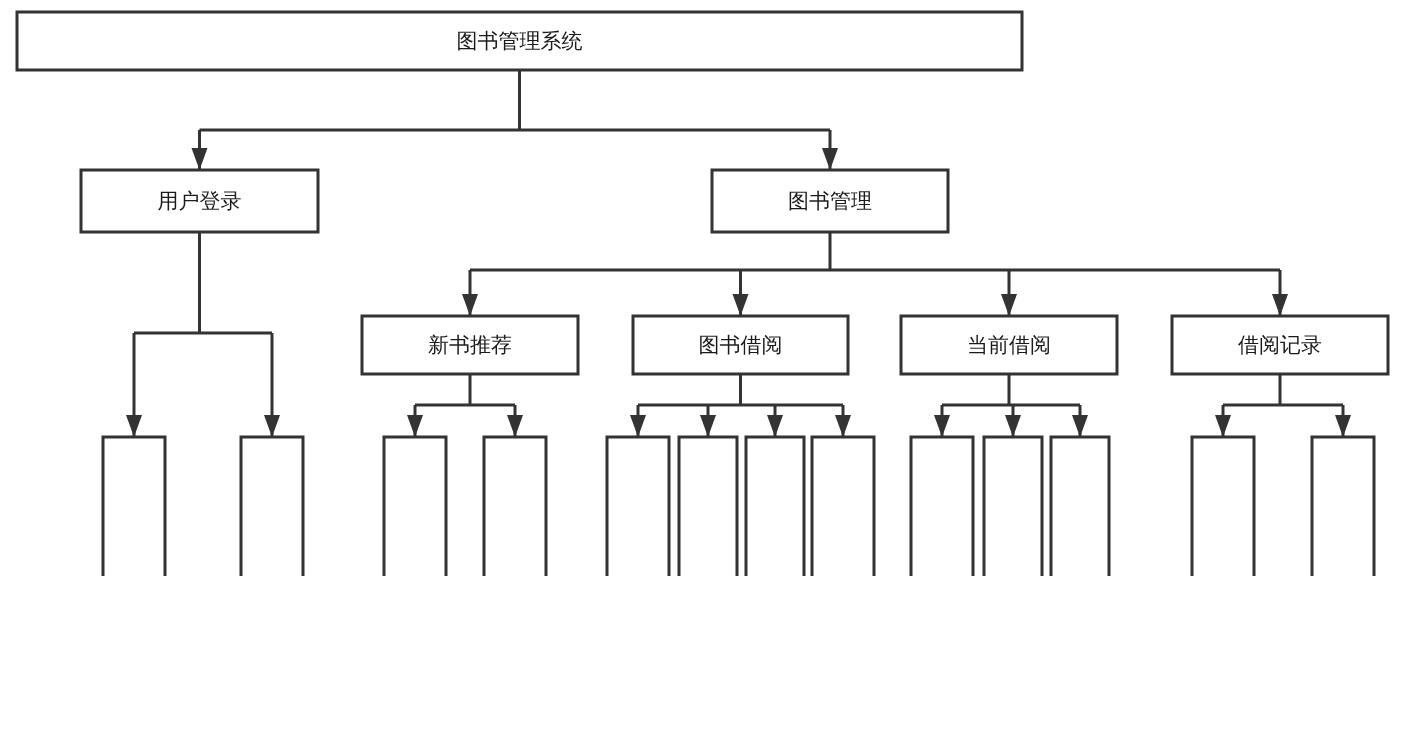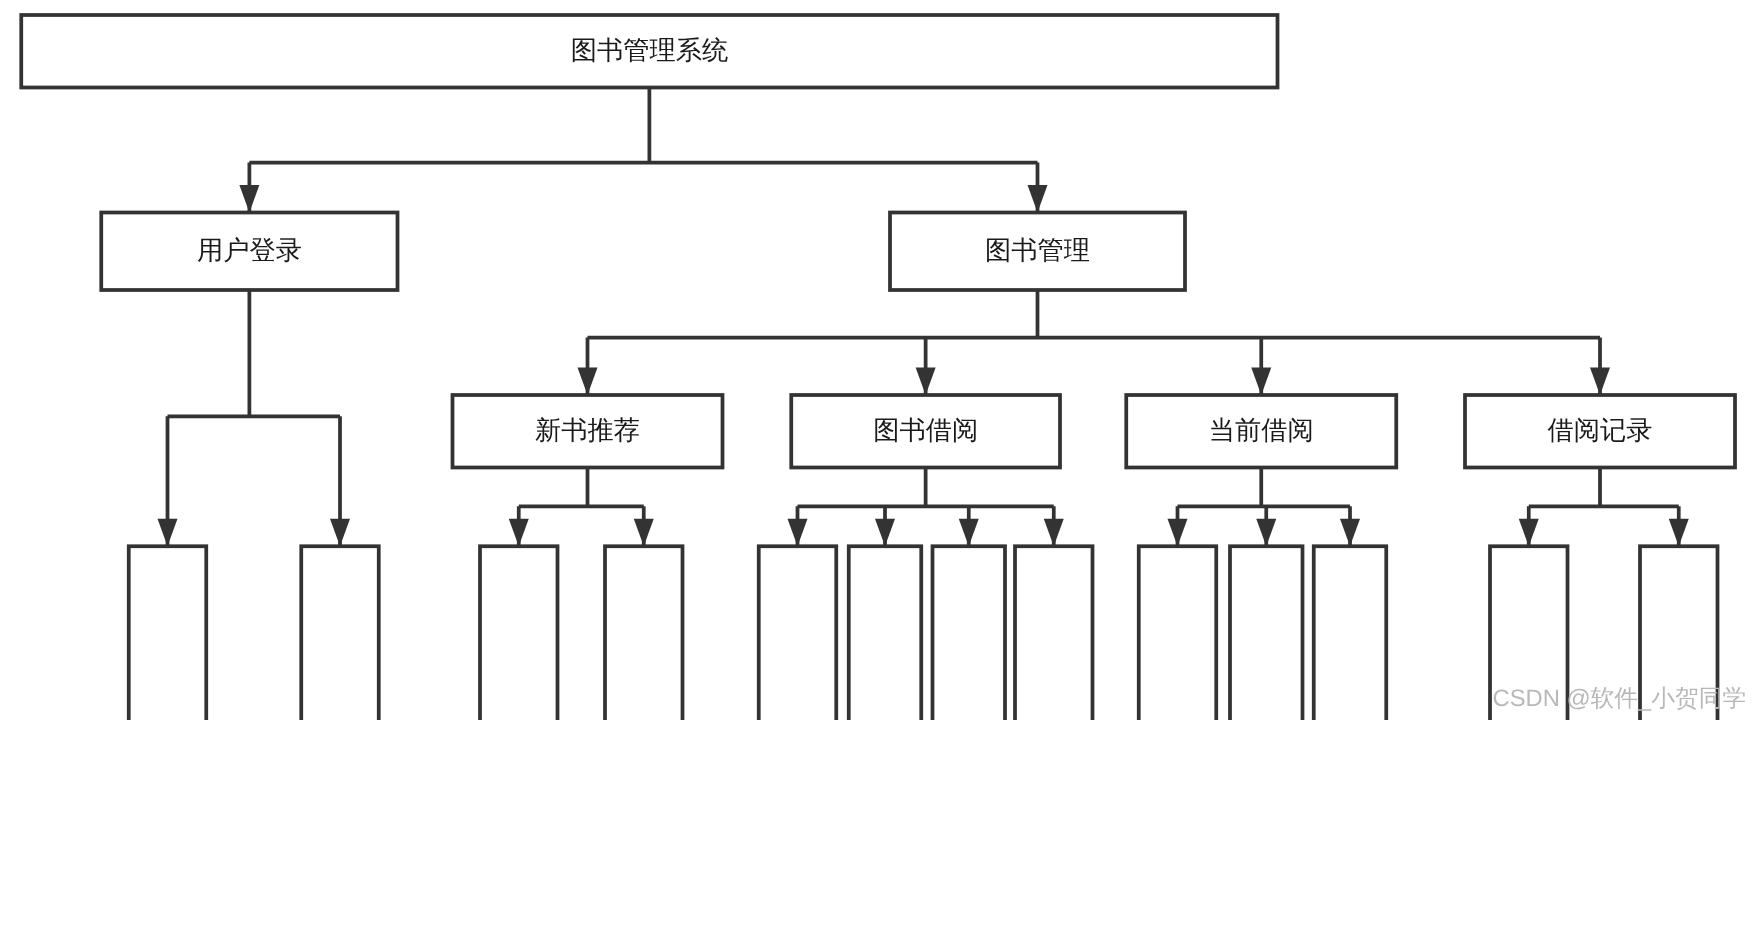--- a/index.html
+++ b/index.html
@@ -177,14 +177,13 @@
       <div class="node-label-v" style="left: 679px; top: 437px; width: 58px; height: 296px;">新增图书（管理员）</div>
       <div class="node-label-v" style="left: 746px; top: 437px; width: 58px; height: 296px;">编辑图书（管理员）</div>
       <div class="node-label-v" style="left: 812px; top: 437px; width: 62px; height: 296px;">借阅图书</div>
       <div class="node-label-v" style="left: 911px; top: 437px; width: 62px; height: 296px;">查询图书</div>
       <div class="node-label-v" style="left: 984px; top: 437px; width: 58px; height: 296px;">归还图书</div>
       <div class="node-label-v" style="left: 1051px; top: 437px; width: 58px; height: 296px;">确认归还（管理员）</div>
       <div class="node-label-v" style="left: 1192px; top: 437px; width: 62px; height: 296px;">新增借阅记录</div>
       <div class="node-label-v" style="left: 1312px; top: 437px; width: 62px; height: 296px;">查询借阅记录</div>
     </div>
 
-  <div class="watermark">CSDN @软件_小贺同学</div>
 </div>
 
 </body></html>

